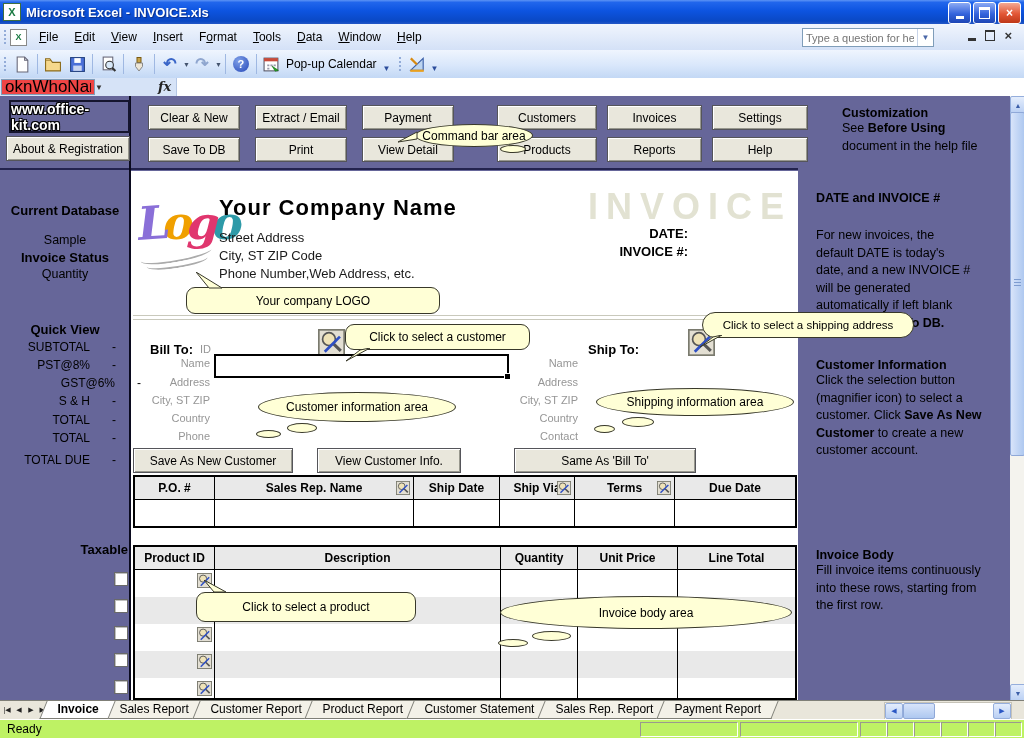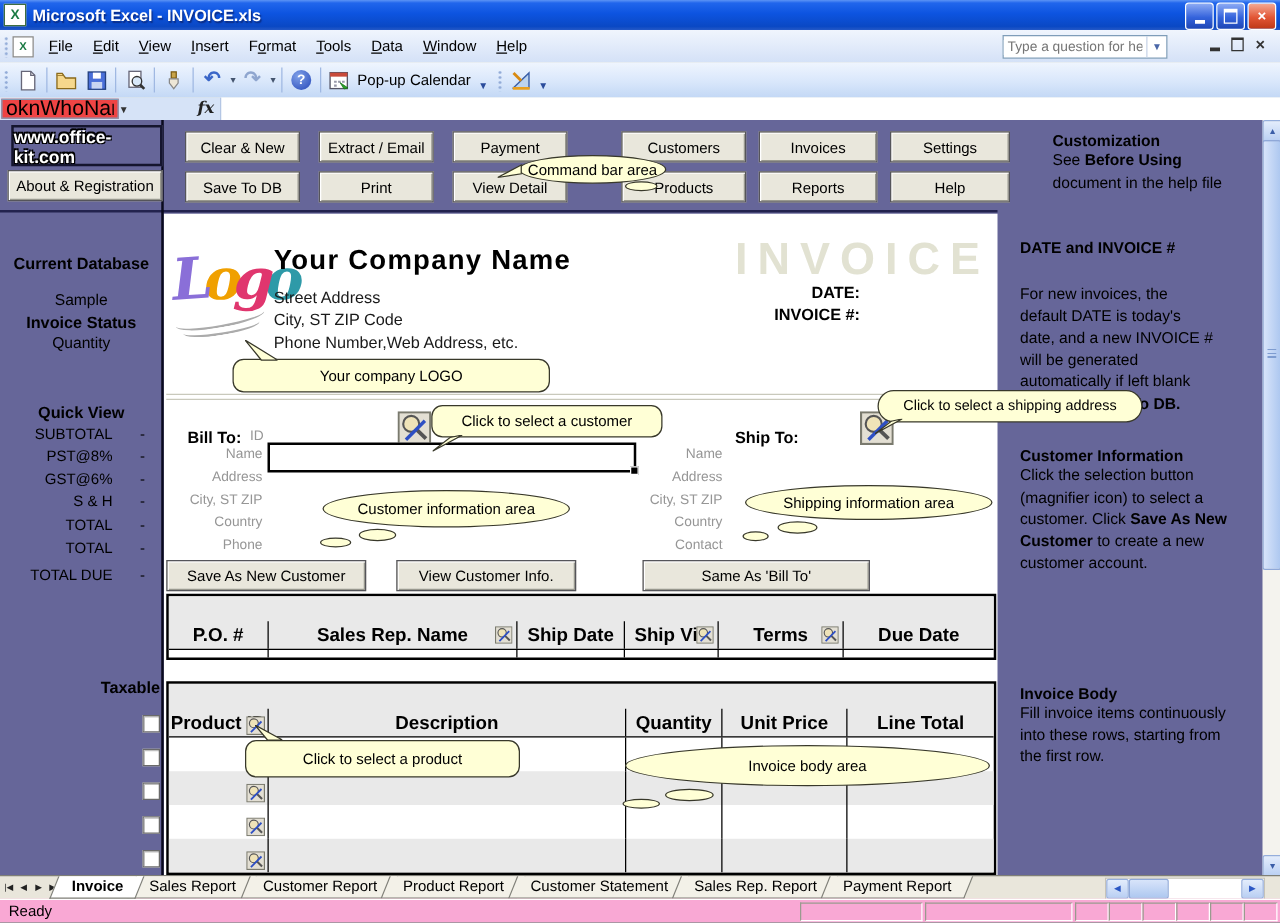--- a/index.html
+++ b/index.html
@@ -105,21 +105,21 @@
   .co-rect{position:absolute;background:#FFFFD6;border:1px solid #38382A;border-radius:9px;
     display:flex;align-items:center;justify-content:center;font-size:12px;color:#000;z-index:30;}
   .co-ellipse{position:absolute;background:#FFFFD6;border:1px solid #38382A;border-radius:50%;
     display:flex;align-items:center;justify-content:center;font-size:12px;color:#000;z-index:30;}
   .co-mini{position:absolute;background:#FFFFD6;border:1px solid #38382A;border-radius:50%;z-index:30;}
   .co-tail{position:absolute;z-index:31;}
   
   .tbl{position:absolute;border:2px solid #000;background:#fff;overflow:hidden;}
   .tbl-head{display:grid;background:#E9E9E9;border-bottom:1px solid #000;}
   .th{border-right:1px solid #000;display:flex;align-items:center;justify-content:center;
-      font-weight:bold;font-size:15px;position:relative;height:22px;margin-top:20px;}
+      font-weight:bold;font-size:12px;position:relative;height:22px;}
   .th:last-child{border-right:none;}
   .trow{display:grid;}
   .tcell{border-right:1px solid #000;position:relative;}
   .tcell:last-child{border-right:none;}
   .stripe{background:#E9E9E9;}
   .th .mag-in{position:absolute;right:3px;top:4px;}
   
   .vscroll{position:absolute;left:1010px;top:0;width:14px;height:604px;background:#F4F3EE;}
   .sc-btn{position:absolute;width:14px;height:16px;background:linear-gradient(180deg,#E4EDFC,#B9CFF3);
     border:1px solid #95AEDC;border-radius:2px;color:#3B5EA8;font-size:7px;
@@ -136,21 +136,21 @@
   .tab{position:relative;height:17px;line-height:16px;padding:0 13px;background:#F3F1E8;
     border:1px solid #7F7F77;border-top:none;transform:skewX(-22deg);margin-left:-7px;font-size:12px;color:#000;}
   .tab>span{display:inline-block;transform:skewX(22deg);white-space:nowrap;}
   .tab.active{background:#fff;font-weight:bold;z-index:5;}
   .hscroll{position:absolute;top:1px;left:884px;width:126px;height:16px;background:#fff;border:1px solid #C6C3B8;}
   .h-btn{position:absolute;top:0;width:16px;height:14px;background:linear-gradient(180deg,#E4EDFC,#B9CFF3);
     border:1px solid #95AEDC;border-radius:2px;color:#2B57C4;font-size:7px;display:flex;align-items:center;justify-content:center;}
   .h-thumb{position:absolute;left:18px;top:0;width:30px;height:14px;border:1px solid #8FA8D8;border-radius:2px;
     background:linear-gradient(180deg,#D8E4FA,#AEC8F0);}
   
-  .statusbar{position:absolute;top:719px;left:0;width:1024px;height:19px;background:#f9a8d4;border-top:1px solid #FFF;}
+  .statusbar{position:absolute;top:719px;left:0;width:1024px;height:19px;background:#bef264;border-top:1px solid #FFF;}
   .sb-msg{position:absolute;left:7px;top:2px;font-size:12px;color:#000;}
   .sb-panel{position:absolute;top:2px;height:13px;border:1px solid;border-color:#9A9A8E #FFF #FFF #9A9A8E;}
 </style>
 </head>
 <body>
 
 <div class="screen">
 
   <div class="titlebar">
     <span class="app-icon">X</span>
@@ -301,21 +301,21 @@
     <div class="ls-text" style="top:171px;">Quantity</div>
     <div class="ls-text ls-bold" style="top:226px;">Quick View</div>
     <div class="qv-row" style="top:244px;">
         <span class="qv-label">SUBTOTAL</span>
         <span class="qv-val">-</span>
       </div>
     <div class="qv-row" style="top:262px;">
         <span class="qv-label">PST@8%</span>
         <span class="qv-val">-</span>
       </div>
-    <div class="qv-row" style="top:280px;">
+    <div class="qv-row" style="top:280px;padding-left:25px;">
         <span class="qv-label">GST@6%</span>
         <span class="qv-val">-</span>
       </div>
     <div class="qv-row" style="top:298px;">
         <span class="qv-label">S &amp; H</span>
         <span class="qv-val">-</span>
       </div>
     <div class="qv-row" style="top:317px;">
         <span class="qv-label">TOTAL</span>
         <span class="qv-val">-</span>

